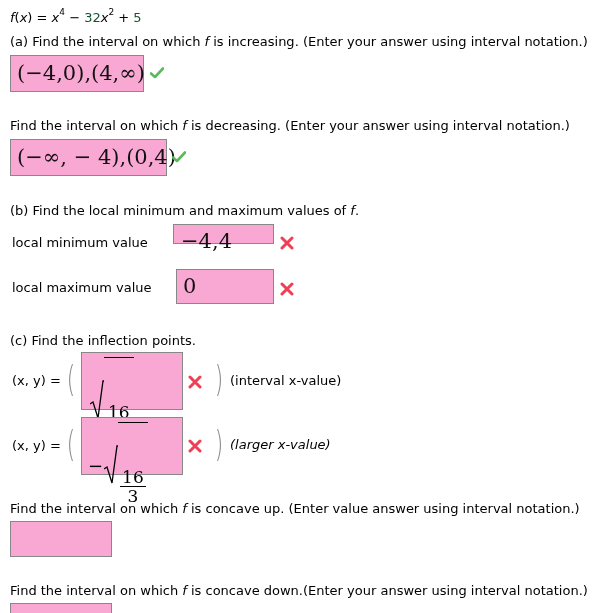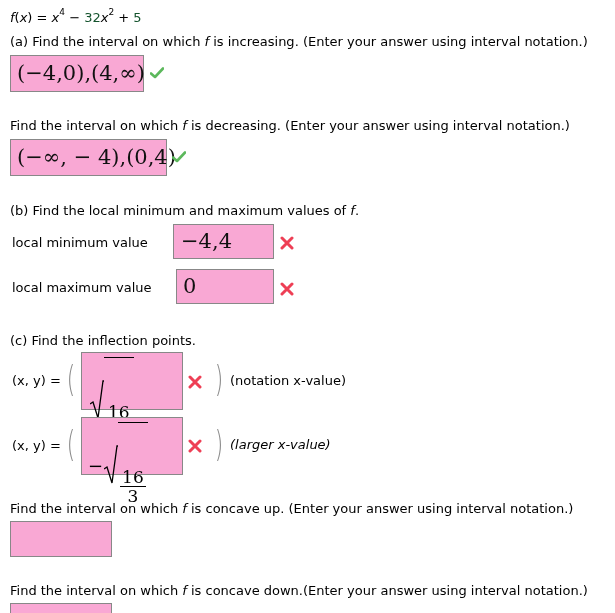--- a/index.html
+++ b/index.html
@@ -40,21 +40,21 @@
   <span class="mathval" style="left:6px;top:5px;">(−∞, − 4),(0,4)</span>
 </div>
 <svg class="icon" style="left:172px;top:150px;" viewBox="0 0 14 14">
     <path d="M1 7.5 L5 11 L13 2.5" stroke="#5cb85c" stroke-width="2.6" fill="none" stroke-linecap="round" stroke-linejoin="round"></path>
   </svg>
 
 <div class="abs txt" style="left:10px;top:203px;">
   <span>(b) Find the local minimum and maximum values of </span><span class="it">f</span><span>.</span>
 </div>
 <div class="abs txt" style="left:12px;top:235px;">local minimum value</div>
-<div class="box" style="left:173px;top:224px;width:101px;height:35px;">
+<div class="box" style="left:173px;top:224px;width:101px;height:20px;">
   <span class="mathval" style="left:7px;top:4px;">−4,4</span>
 </div>
 <svg class="icon" style="left:280px;top:236px;" viewBox="0 0 14 14">
     <path d="M2 2 L12 12 M12 2 L2 12" stroke="#ee3f55" stroke-width="3" stroke-linecap="round"></path>
   </svg>
 
 <div class="abs txt" style="left:12px;top:280px;">local maximum value</div>
 <div class="box" style="left:176px;top:269px;width:98px;height:35px;">
   <span class="mathval" style="left:6px;top:4px;">0</span>
 </div>
@@ -75,21 +75,21 @@
     <span class="frac" style="border-top:1px solid #000;margin-top:-3px;padding:1px 2px 0;">
       <span class="num">16</span>
       <span>3</span>
     </span>
   </div>
 </div>
 <svg class="icon" style="left:188px;top:375px;" viewBox="0 0 14 14">
     <path d="M2 2 L12 12 M12 2 L2 12" stroke="#ee3f55" stroke-width="3" stroke-linecap="round"></path>
   </svg>
 <div class="paren" style="left:212px;top:358px;">)</div>
-<div class="abs txt" style="left:230px;top:373px;">(notation x-value)</div>
+<div class="abs txt" style="left:230px;top:373px;">(interval x-value)</div>
 
 <div class="abs txt" style="left:12px;top:438px;"><span>(x, y) =</span></div>
 <div class="paren" style="left:64px;top:423px;">(</div>
 <div class="box" style="left:81px;top:417px;width:102px;height:58px;">
   <div class="abs" style="left:6px;top:7px;display:flex;align-items:center;">
     <span style="font-family:'DejaVu Serif',serif;font-size:18px;margin-right:1px;">−</span>
     <svg width="14" height="40" viewBox="0 0 14 40">
         <path d="M0 24 L3 22 L8 38 L13 1 L14 1" stroke="#000" stroke-width="1.3" fill="none"></path>
       </svg>
     <span class="frac" style="border-top:1px solid #000;margin-top:-3px;padding:1px 2px 0;">
@@ -98,21 +98,21 @@
     </span>
   </div>
 </div>
 <svg class="icon" style="left:188px;top:439px;" viewBox="0 0 14 14">
     <path d="M2 2 L12 12 M12 2 L2 12" stroke="#ee3f55" stroke-width="3" stroke-linecap="round"></path>
   </svg>
 <div class="paren" style="left:212px;top:423px;">)</div>
 <div class="abs txt" style="left:230px;top:437px;font-style:italic;">(larger x-value)</div>
 
 <div class="abs txt" style="left:10px;top:501px;">
-  <span>Find the interval on which </span><span class="it">f</span><span> is concave up. (Enter your answer using interval notation.)</span>
+  <span>Find the interval on which </span><span class="it">f</span><span> is concave up. (Enter value answer using interval notation.)</span>
 </div>
 <div class="box" style="left:10px;top:521px;width:102px;height:36px;">
   <span class="mathval" style="left:6px;top:4px;"></span>
 </div>
 
 <div class="abs txt" style="left:10px;top:583px;">
   <span>Find the interval on which </span><span class="it">f</span><span> is concave down.(Enter your answer using interval notation.)</span>
 </div>
 <div class="box" style="left:10px;top:603px;width:102px;height:36px;">
   <span class="mathval" style="left:6px;top:4px;"></span>

